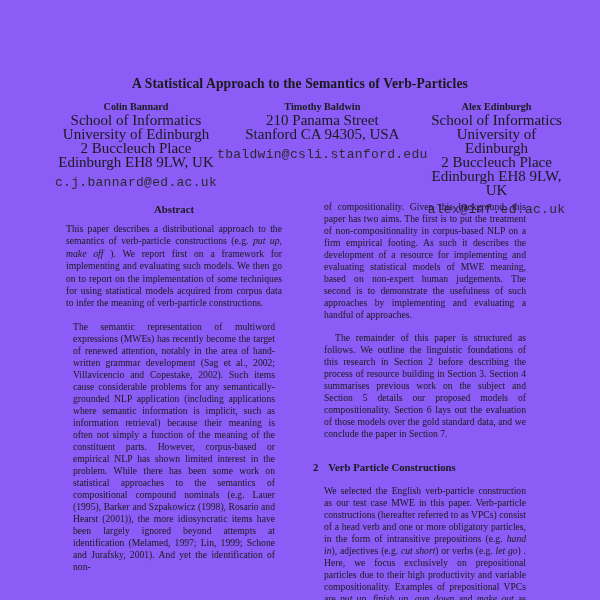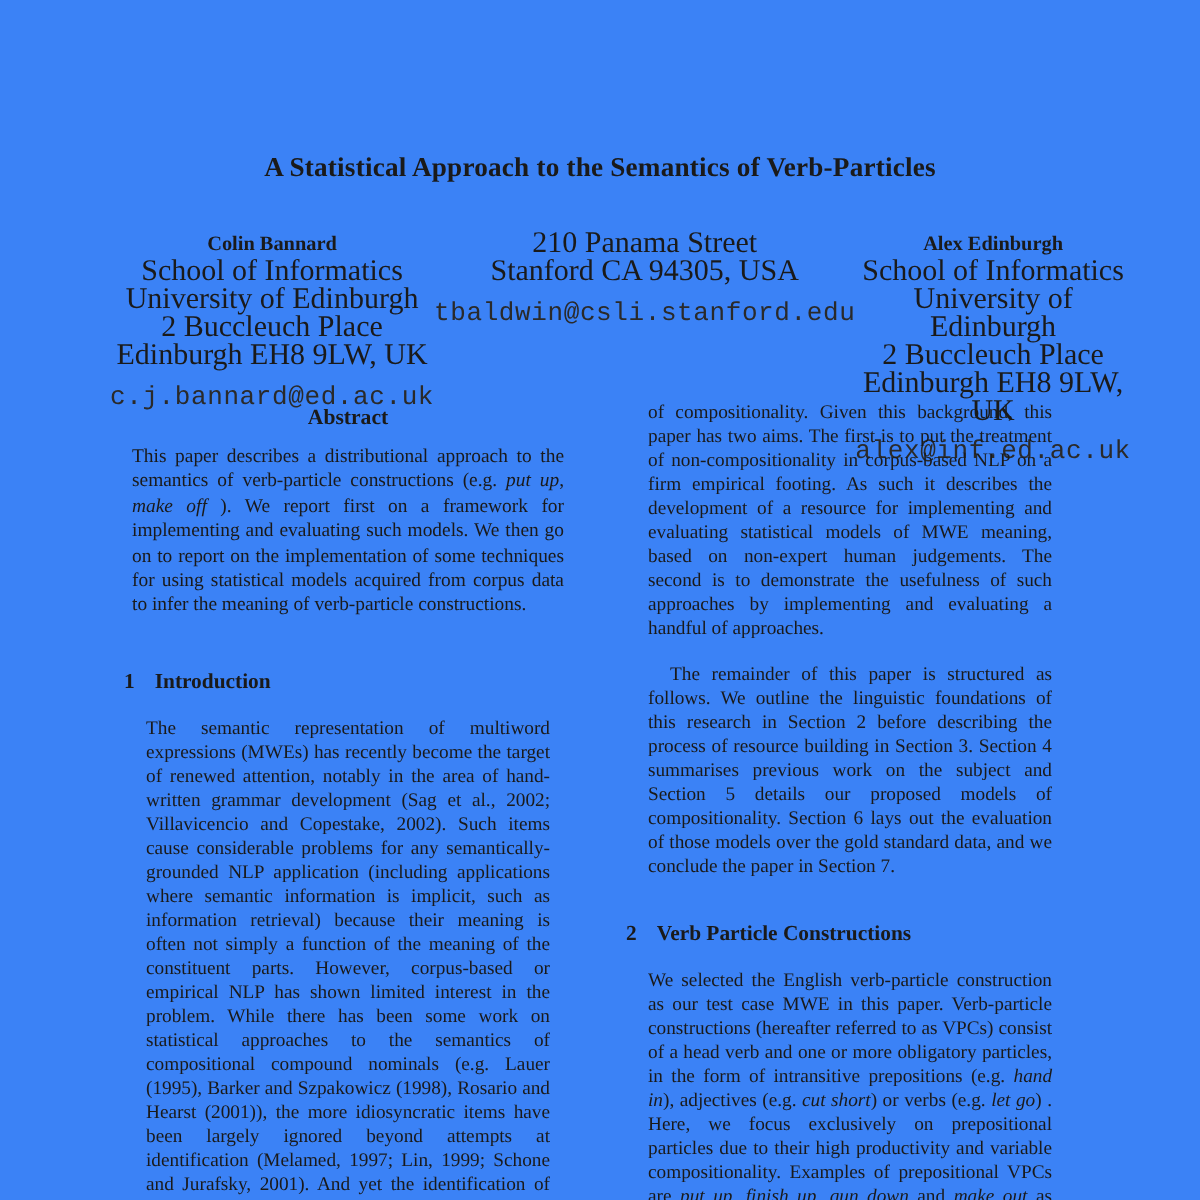--- a/index.html
+++ b/index.html
@@ -7,37 +7,37 @@
     padding: 0;
     width: 600px;
     height: 600px;
     background: #ffffff;
     overflow: hidden;
   }
   .page {
     position: relative;
     width: 600px;
     height: 600px;
-    background: #3b82f6;
+    background: #8b5cf6;
     color: #1a1a1a;
     font-family: "Liberation Serif", serif;
   }
   .paper-title {
     position: absolute;
     top: 76px;
     left: 0;
     width: 600px;
     text-align: center;
     font-size: 13.6px;
     font-weight: 700;
     letter-spacing: 0.1px;
   }
   .authors-row {
     position: absolute;
-    top: 116px;
+    top: 100px;
     left: 55px;
     right: 55px;
     display: flex;
   }
   .author-block {
     flex: 1;
     text-align: center;
   }
   .author-name {
     font-size: 10.2px;
@@ -120,42 +120,40 @@
   <div class="authors-row">
     <div class="author-block">
       <div class="author-name">Colin Bannard</div>
       <div class="affil-line">School of Informatics</div>
       <div class="affil-line">University of Edinburgh</div>
       <div class="affil-line">2 Buccleuch Place</div>
       <div class="affil-line">Edinburgh EH8 9LW, UK</div>
       <div class="author-email">c.j.bannard@ed.ac.uk</div>
     </div>
     <div class="author-block">
+      <div class="author-name">Timothy Baldwin</div>
       <div class="affil-line">210 Panama Street</div>
       <div class="affil-line">Stanford CA 94305, USA</div>
       <div class="author-email">tbaldwin@csli.stanford.edu</div>
     </div>
     <div class="author-block">
       <div class="author-name">Alex Edinburgh</div>
       <div class="affil-line">School of Informatics</div>
       <div class="affil-line">University of Edinburgh</div>
       <div class="affil-line">2 Buccleuch Place</div>
       <div class="affil-line">Edinburgh EH8 9LW, UK</div>
       <div class="author-email">alex@inf.ed.ac.uk</div>
     </div>
   </div>
 
   <div class="columns">
 
     <div class="col">
       <div class="abstract-heading">Abstract</div>
       <p class="abstract-body"><span>This paper describes a distributional approach to the semantics of verb-particle constructions (e.g. </span><span class="it">put up</span><span>, </span><span class="it">make off</span><span> ). We report first on a framework for implementing and evaluating such models. We then go on to report on the implementation of some techniques for using statistical models acquired from corpus data to infer the meaning of verb-particle constructions.</span></p>
-      <div class="section-heading sec1">
-        <span class="sec-num">1</span><span>Introduction</span>
-      </div>
       <p>The semantic representation of multiword expressions (MWEs) has recently become the target of renewed attention, notably in the area of hand-written grammar development (Sag et al., 2002; Villavicencio and Copestake, 2002). Such items cause considerable problems for any semantically-grounded NLP application (including applications where semantic information is implicit, such as information retrieval) because their meaning is often not simply a function of the meaning of the constituent parts. However, corpus-based or empirical NLP has shown limited interest in the problem. While there has been some work on statistical approaches to the semantics of compositional compound nominals (e.g. Lauer (1995), Barker and Szpakowicz (1998), Rosario and Hearst (2001)), the more idiosyncratic items have been largely ignored beyond attempts at identification (Melamed, 1997; Lin, 1999; Schone and Jurafsky, 2001). And yet the identification of non-</p>
     </div>
 
     <div class="col">
       <p class="p-top">of compositionality. Given this background, this paper has two aims. The first is to put the treatment of non-compositionality in corpus-based NLP on a firm empirical footing. As such it describes the development of a resource for implementing and evaluating statistical models of MWE meaning, based on non-expert human judgements. The second is to demonstrate the usefulness of such approaches by implementing and evaluating a handful of approaches.</p>
       <p class="p-indent">The remainder of this paper is structured as follows. We outline the linguistic foundations of this research in Section 2 before describing the process of resource building in Section 3. Section 4 summarises previous work on the subject and Section 5 details our proposed models of compositionality. Section 6 lays out the evaluation of those models over the gold standard data, and we conclude the paper in Section 7.</p>
       <div class="section-heading sec2">
         <span class="sec-num">2</span><span>Verb Particle Constructions</span>
       </div>
       <p><span>We selected the English verb-particle construction as our test case MWE in this paper. Verb-particle constructions (hereafter referred to as VPCs) consist of a head verb and one or more obligatory particles, in the form of intransitive prepositions (e.g. </span><span class="it">hand in</span><span>), adjectives (e.g. </span><span class="it">cut short</span><span>) or verbs (e.g. </span><span class="it">let go</span><span>) . Here, we focus exclusively on prepositional particles due to their high productivity and variable compositionality. Examples of prepositional VPCs are </span><span class="it">put up</span><span>, </span><span class="it">finish up</span><span>, </span><span class="it">gun down</span><span> and </span><span class="it">make out</span><span> as used in the following sentences:</span></p>

